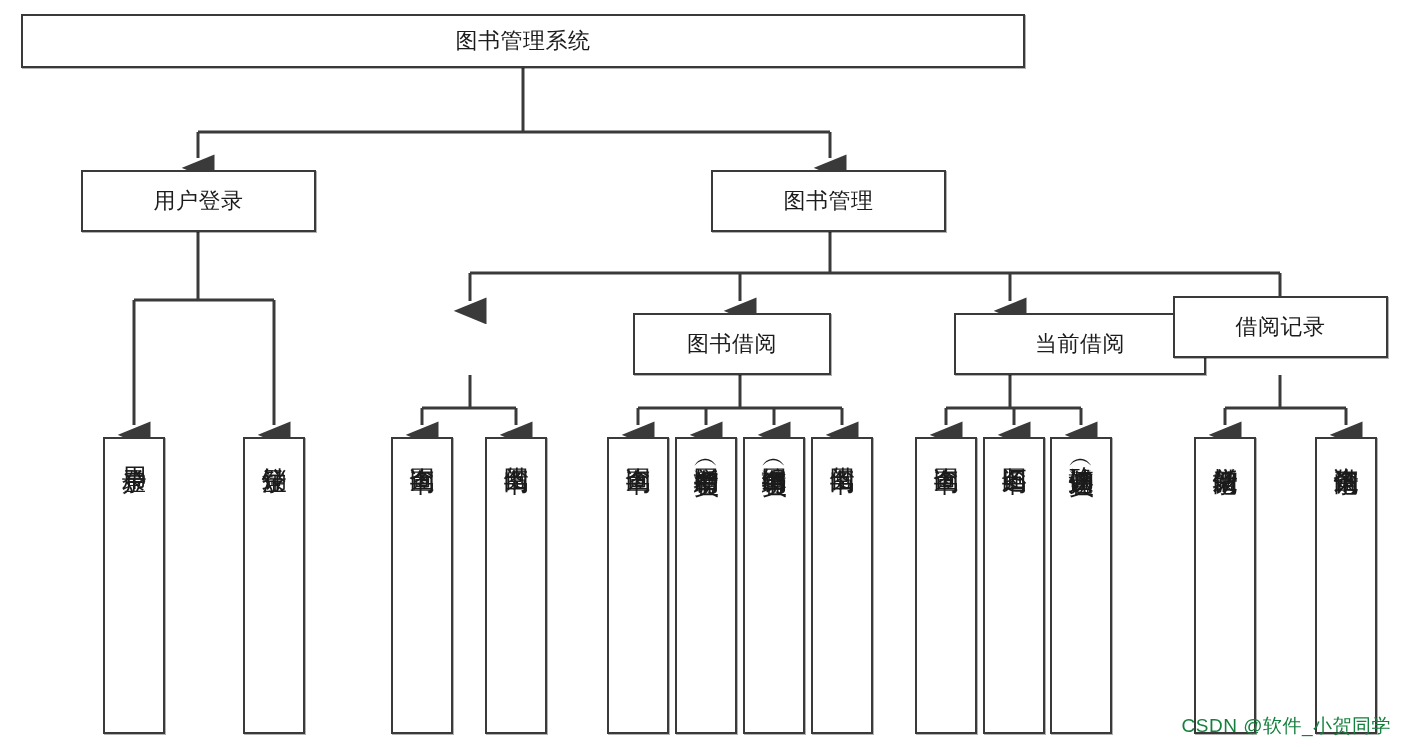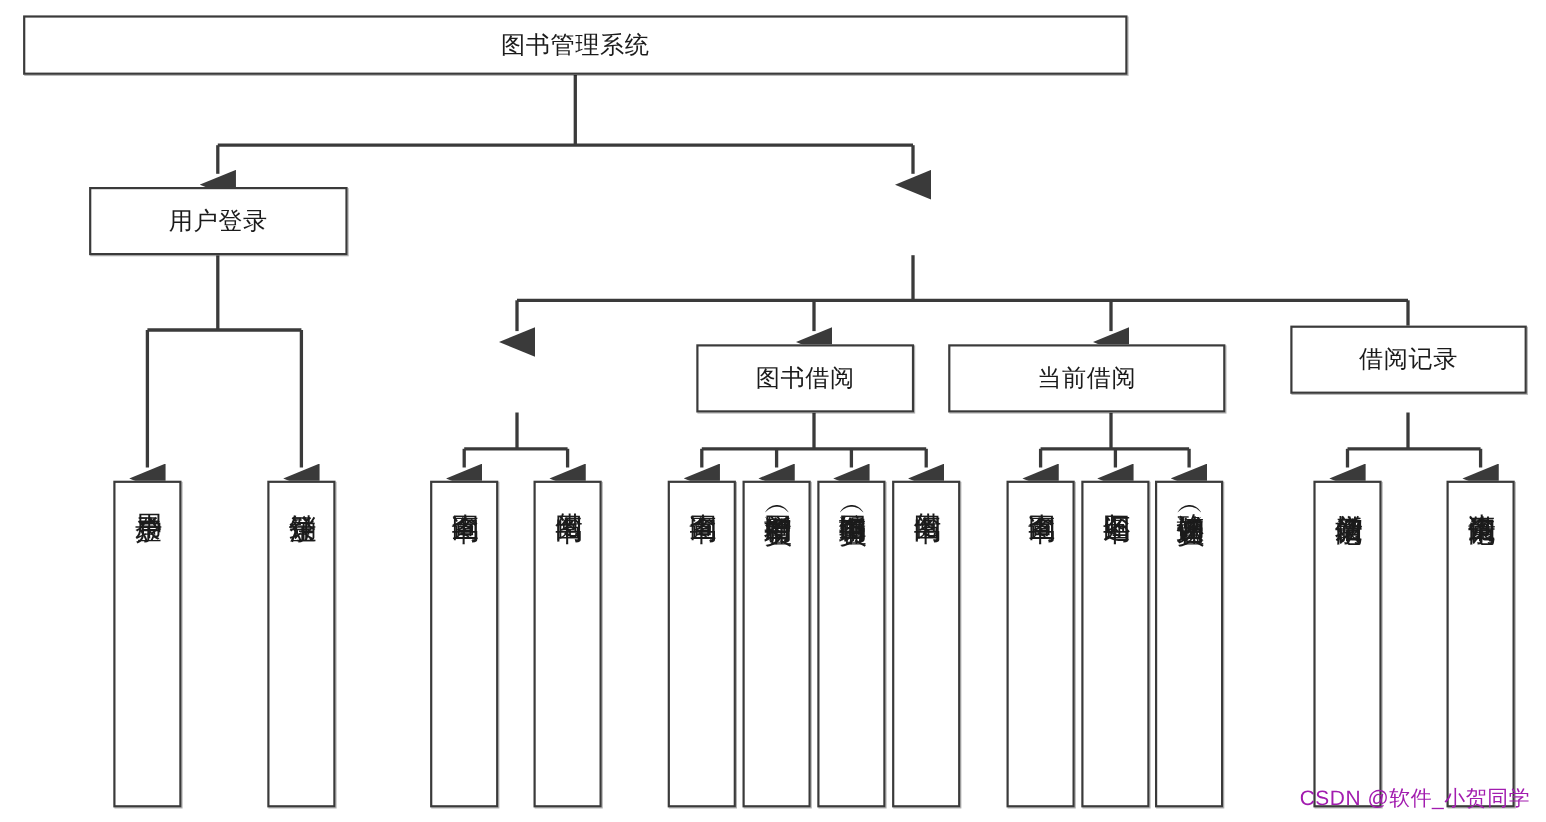--- a/index.html
+++ b/index.html
@@ -61,21 +61,21 @@
     max-height: 285px;
   }
   .node.v.tall .lbl {
     max-height: 285px;
   }
   #watermark {
     position: absolute;
     right: 14px;
     bottom: 8px;
     font-size: 19px;
-    color: #a21caf;
+    color: #15803d;
     letter-spacing: 0.5px;
     white-space: nowrap;
     user-select: none;
   }
 </style>
 </head>
 <body>
 
 <div id="canvas">
 
@@ -129,25 +129,28 @@
     </g>
   </svg>
 
   <div class="node h" style="left:21px; top:14px; width:1004px; height:54px;">
     <span class="lbl">图书管理系统</span>
   </div>
 
   <div class="node h" style="left:81px; top:170px; width:235px; height:62px;">
     <span class="lbl">用户登录</span>
   </div>
+  <div class="node h" style="left:711px; top:170px; width:235px; height:62px;">
+    <span class="lbl">图书管理</span>
+  </div>
 
   <div class="node h" style="left:633px; top:313px; width:198px; height:62px;">
     <span class="lbl">图书借阅</span>
   </div>
-  <div class="node h" style="left:862px; top:313px; width:252px; height:62px;">
+  <div class="node h" style="left:954px; top:313px; width:252px; height:62px;">
     <span class="lbl">当前借阅</span>
   </div>
   <div class="node h" style="left:1173px; top:296px; width:215px; height:62px;">
     <span class="lbl">借阅记录</span>
   </div>
 
   <div class="node v" style="left:103px; top:437px; width:62px; height:297px;">
     <span class="lbl">用户登录</span>
   </div>
   <div class="node v" style="left:243px; top:437px; width:62px; height:297px;">

